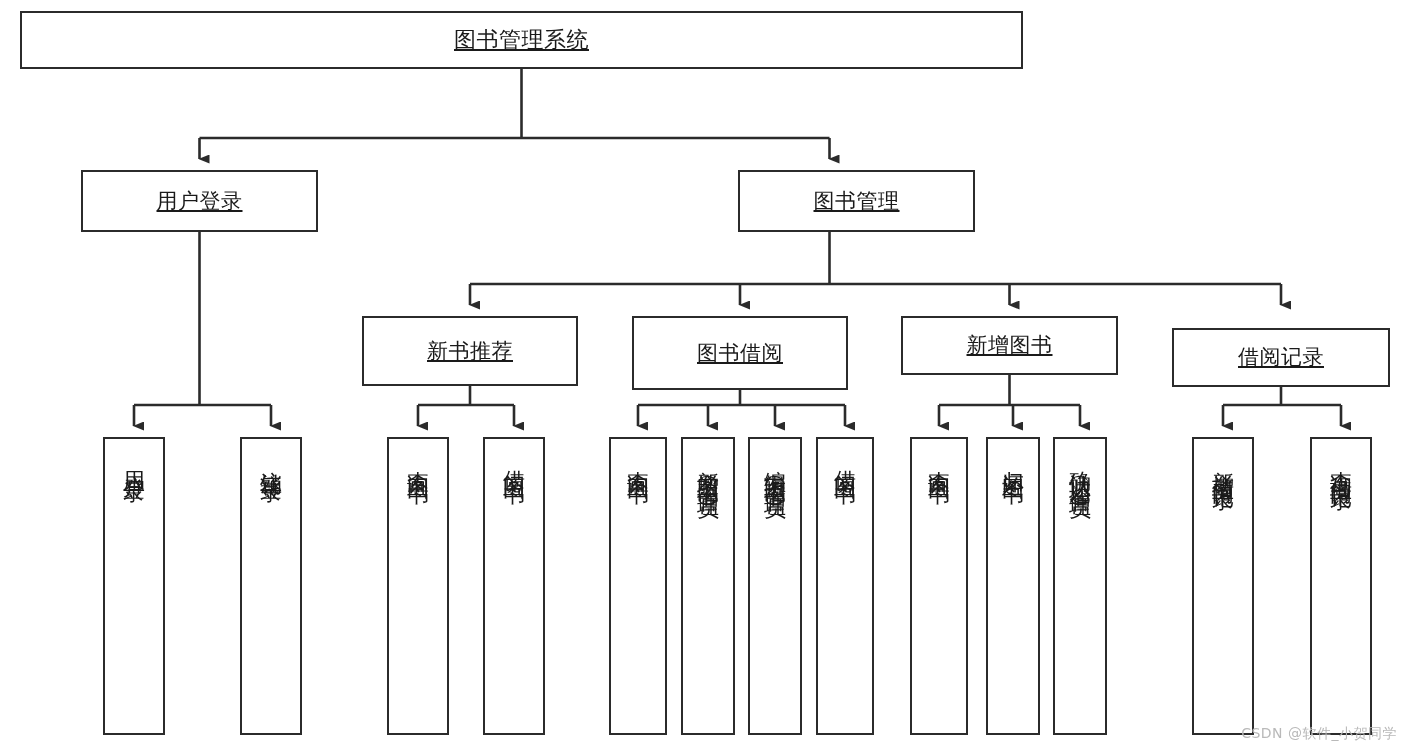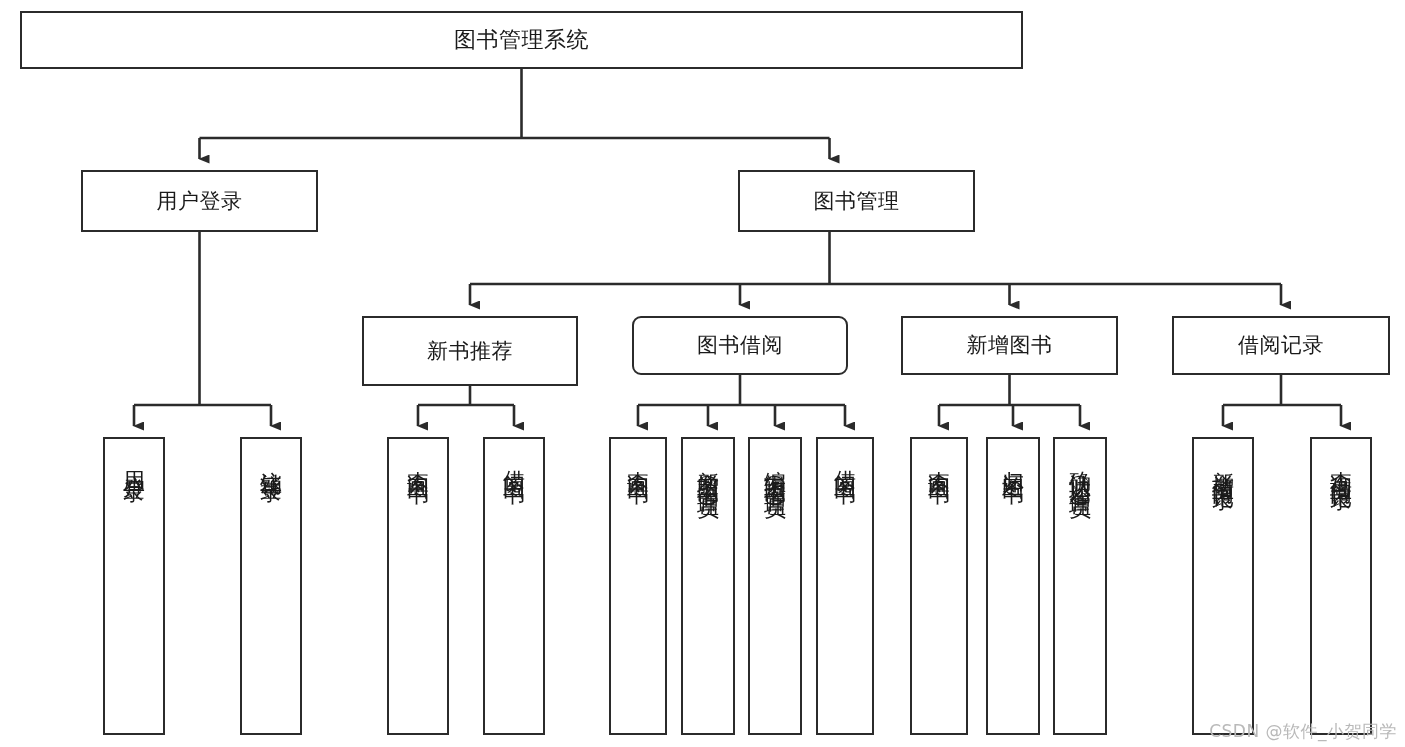--- a/index.html
+++ b/index.html
@@ -39,40 +39,41 @@
   }
   .node .label {
     display: block;
     text-align: center;
     line-height: 1.18;
     white-space: nowrap;
   }
   .node.horizontal .label {
     font-size: 21px;
     letter-spacing: 0.5px;
+    text-decoration: underline;
   }
   .node.vertical {
     align-items: flex-start;
     padding-top: 14px;
   }
   .node.vertical .label {
     writing-mode: vertical-rl;
     text-orientation: upright;
     font-size: 22px;
     letter-spacing: 4px;
     line-height: 1;
   }
   .node.root .label {
     font-size: 22px;
   }
   .watermark {
     position: absolute;
     right: 8px;
     bottom: 4px;
-    font-size: 17px;
+    font-size: 14px;
     color: #b9b9b9;
     letter-spacing: 0.5px;
     z-index: 5;
     white-space: nowrap;
   }
 </style>
 </head>
 <body>
 
 <div id="canvas">
@@ -130,27 +131,27 @@
       </div>
       <div class="node horizontal" style="left: 738px; top: 170px; width: 237px; height: 62px;">
         <span class="label">图书管理</span>
       </div>
     </div>
 
   <div id="level3-host">
       <div class="node horizontal" style="left: 362px; top: 316px; width: 216px; height: 70px;">
         <span class="label">新书推荐</span>
       </div>
-      <div class="node horizontal" style="left: 632px; top: 316px; width: 216px; height: 59px; border-radius: 9px;">
+      <div class="node horizontal" style="left: 632px; top: 316px; width: 216px; height: 74px;">
         <span class="label">图书借阅</span>
       </div>
       <div class="node horizontal" style="left: 901px; top: 316px; width: 217px; height: 59px;">
         <span class="label">新增图书</span>
       </div>
-      <div class="node horizontal" style="left: 1172px; top: 316px; width: 218px; height: 59px;">
+      <div class="node horizontal" style="left: 1172px; top: 328px; width: 218px; height: 59px;">
         <span class="label">借阅记录</span>
       </div>
     </div>
 
   <div id="leaves-host">
       <div class="node vertical" style="left: 103px; top: 437px; width: 62px; height: 298px;">
         <span class="label">用户登录</span>
       </div>
       <div class="node vertical" style="left: 240px; top: 437px; width: 62px; height: 298px;">
         <span class="label">注销登录</span>

